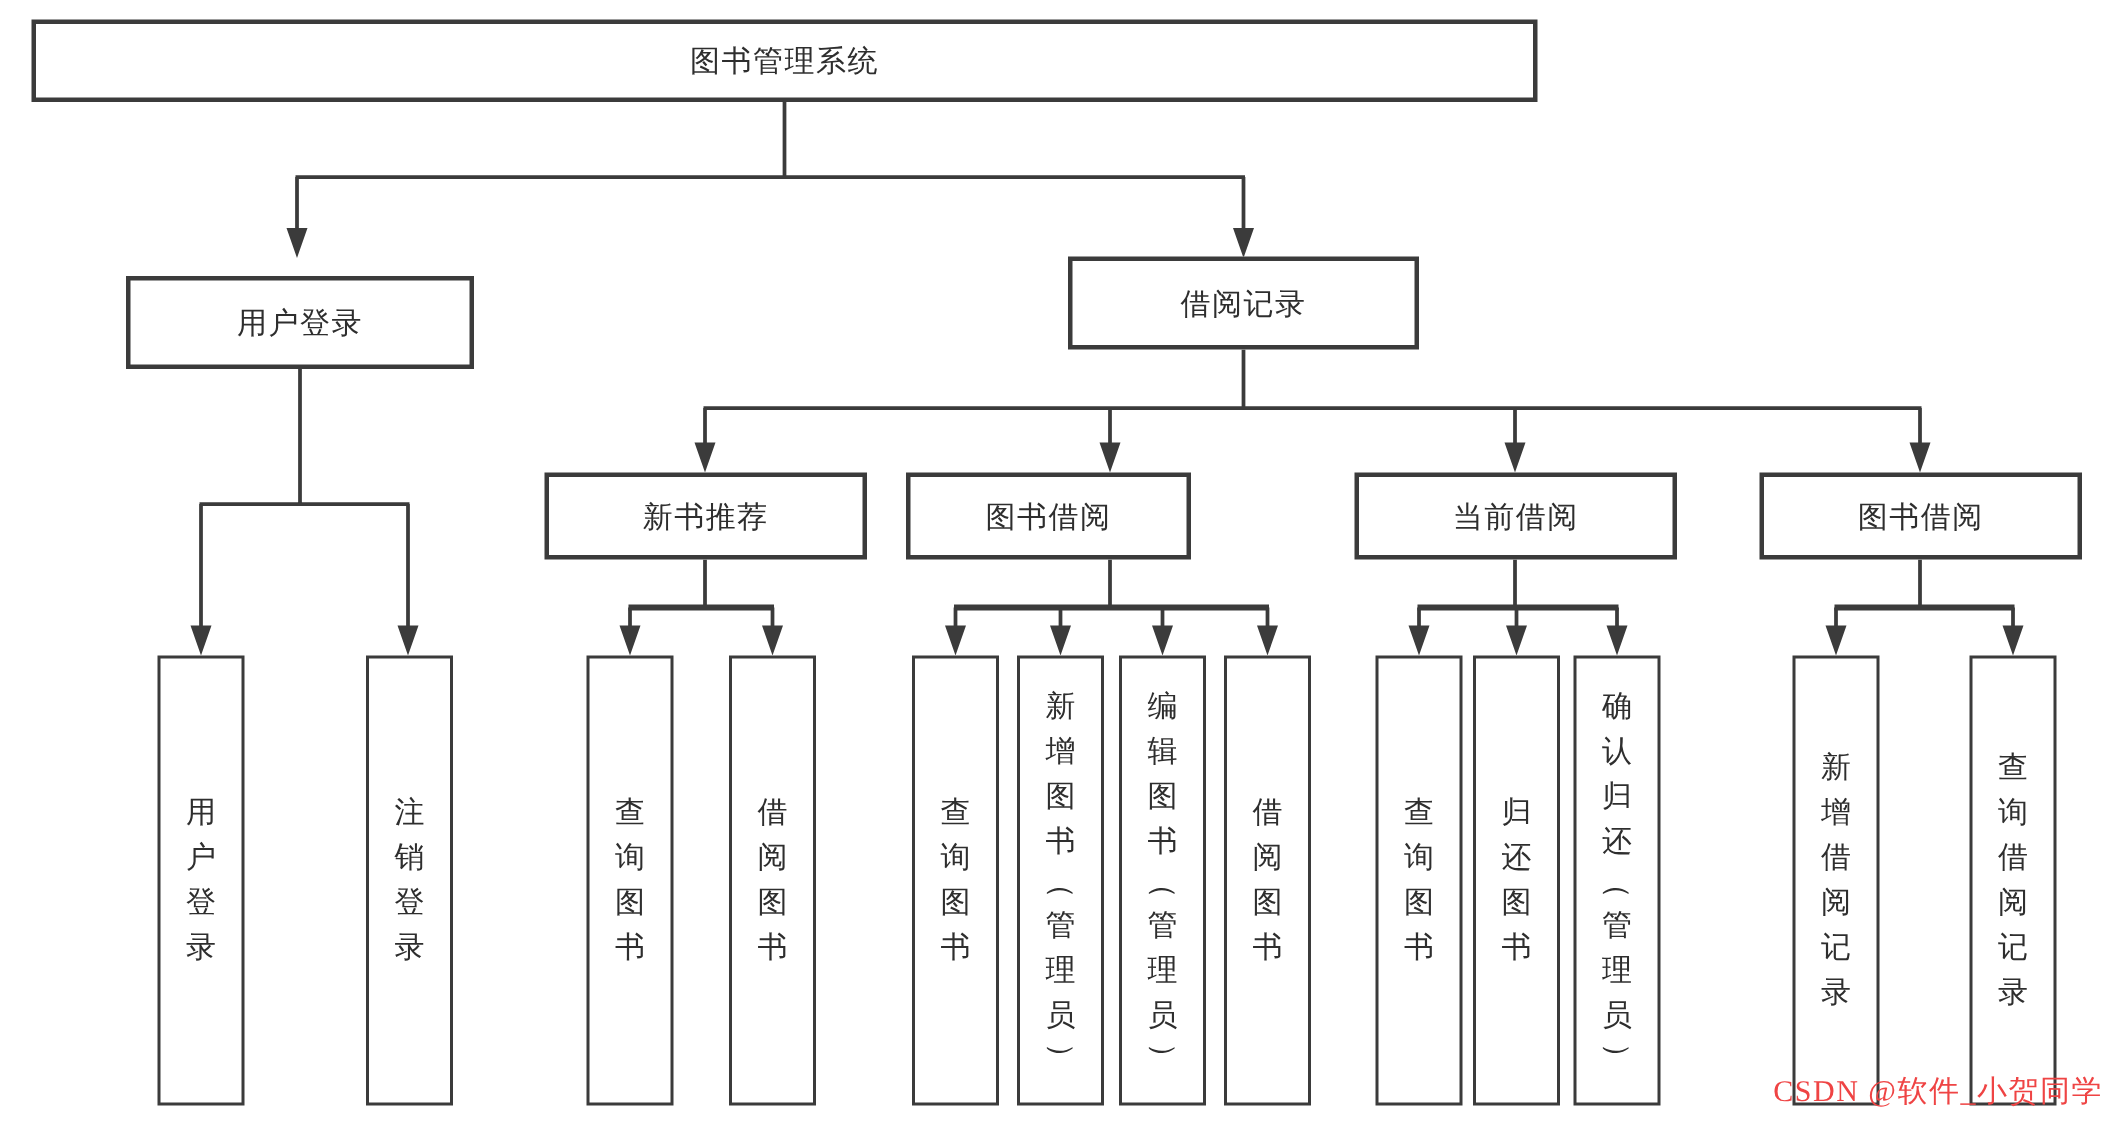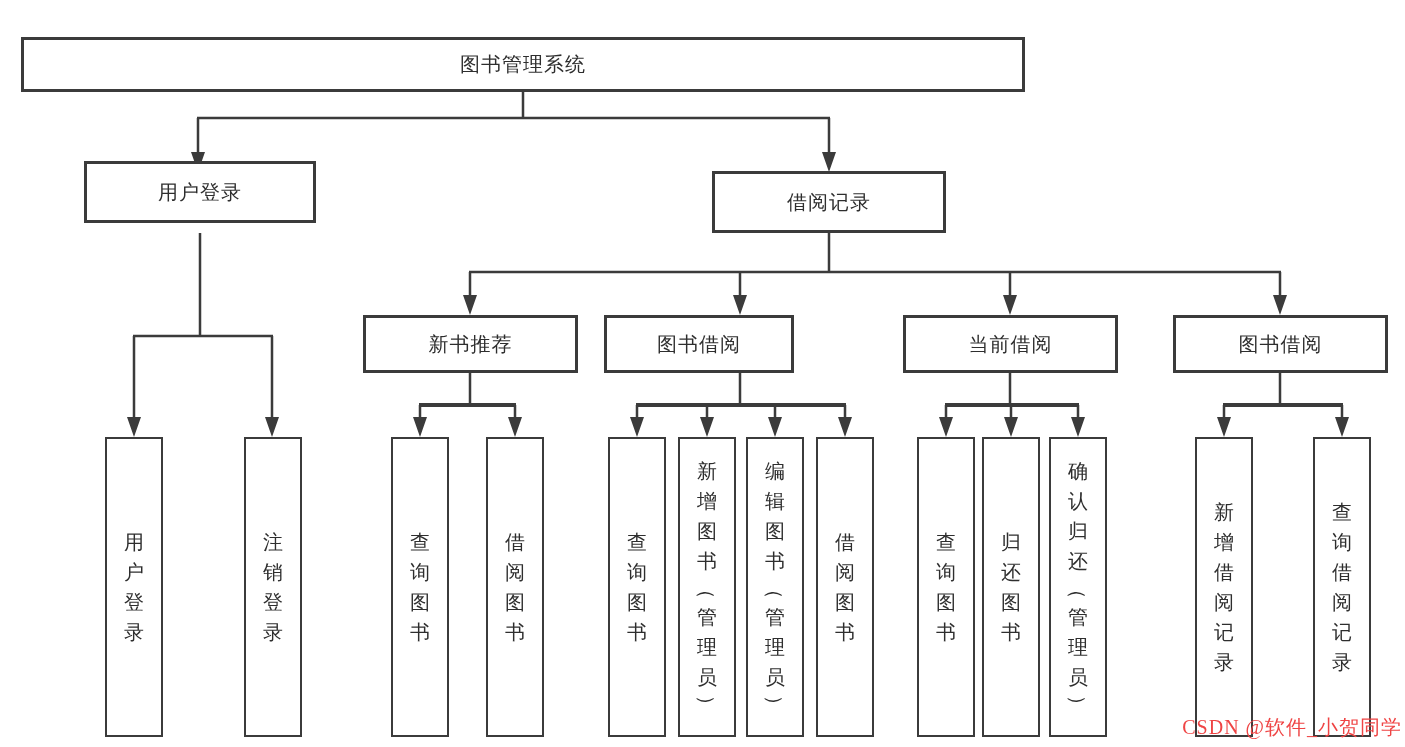--- a/index.html
+++ b/index.html
@@ -95,25 +95,25 @@
 
     <path fill="#3b3b3b" stroke="none" d="M191 152h14l-7 20z M822 152h14l-7 20z
          M463 295h14l-7 20z M733 295h14l-7 20z M1003 295h14l-7 20z M1273 295h14l-7 20z
          M127 417h14l-7 20z M265 417h14l-7 20z
          M413 417h14l-7 20z M508 417h14l-7 20z
          M630 417h14l-7 20z M700 417h14l-7 20z M768 417h14l-7 20z M838 417h14l-7 20z
          M939 417h14l-7 20z M1004 417h14l-7 20z M1071 417h14l-7 20z
          M1217 417h14l-7 20z M1335 417h14l-7 20z"></path>
   </svg>
 
-  <div class="hbox" style="left:21px;top:13px;width:1004px;height:55px;margin-top:24px;">
+  <div class="hbox" style="left:21px;top:13px;width:1004px;height:55px;">
     <span>图书管理系统</span>
   </div>
 
-  <div class="hbox" style="left:84px;top:161px;width:232px;height:62px;">
+  <div class="hbox" style="left:84px;top:184px;width:232px;height:62px;">
     <span>用户登录</span>
   </div>
   <div class="hbox" style="left:712px;top:171px;width:234px;height:62px;">
     <span>借阅记录</span>
   </div>
 
   <div class="hbox" style="left:363px;top:315px;width:215px;height:58px;">
     <span>新书推荐</span>
   </div>
   <div class="hbox" style="left:604px;top:315px;width:190px;height:58px;font-family:Liberation Mono, monospace;">

